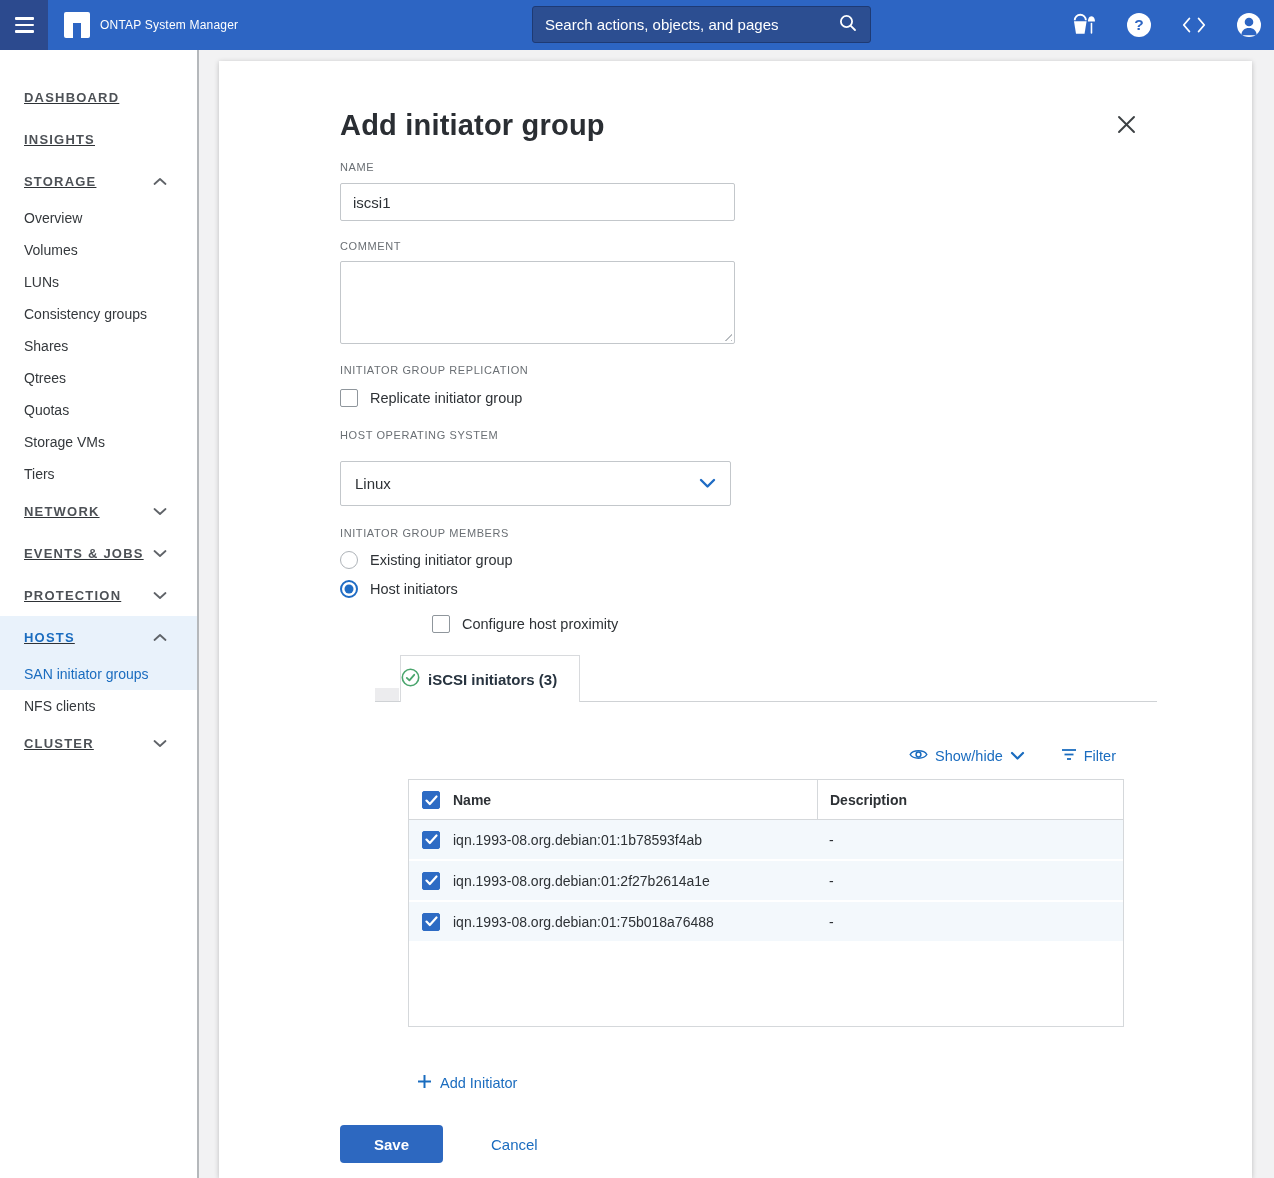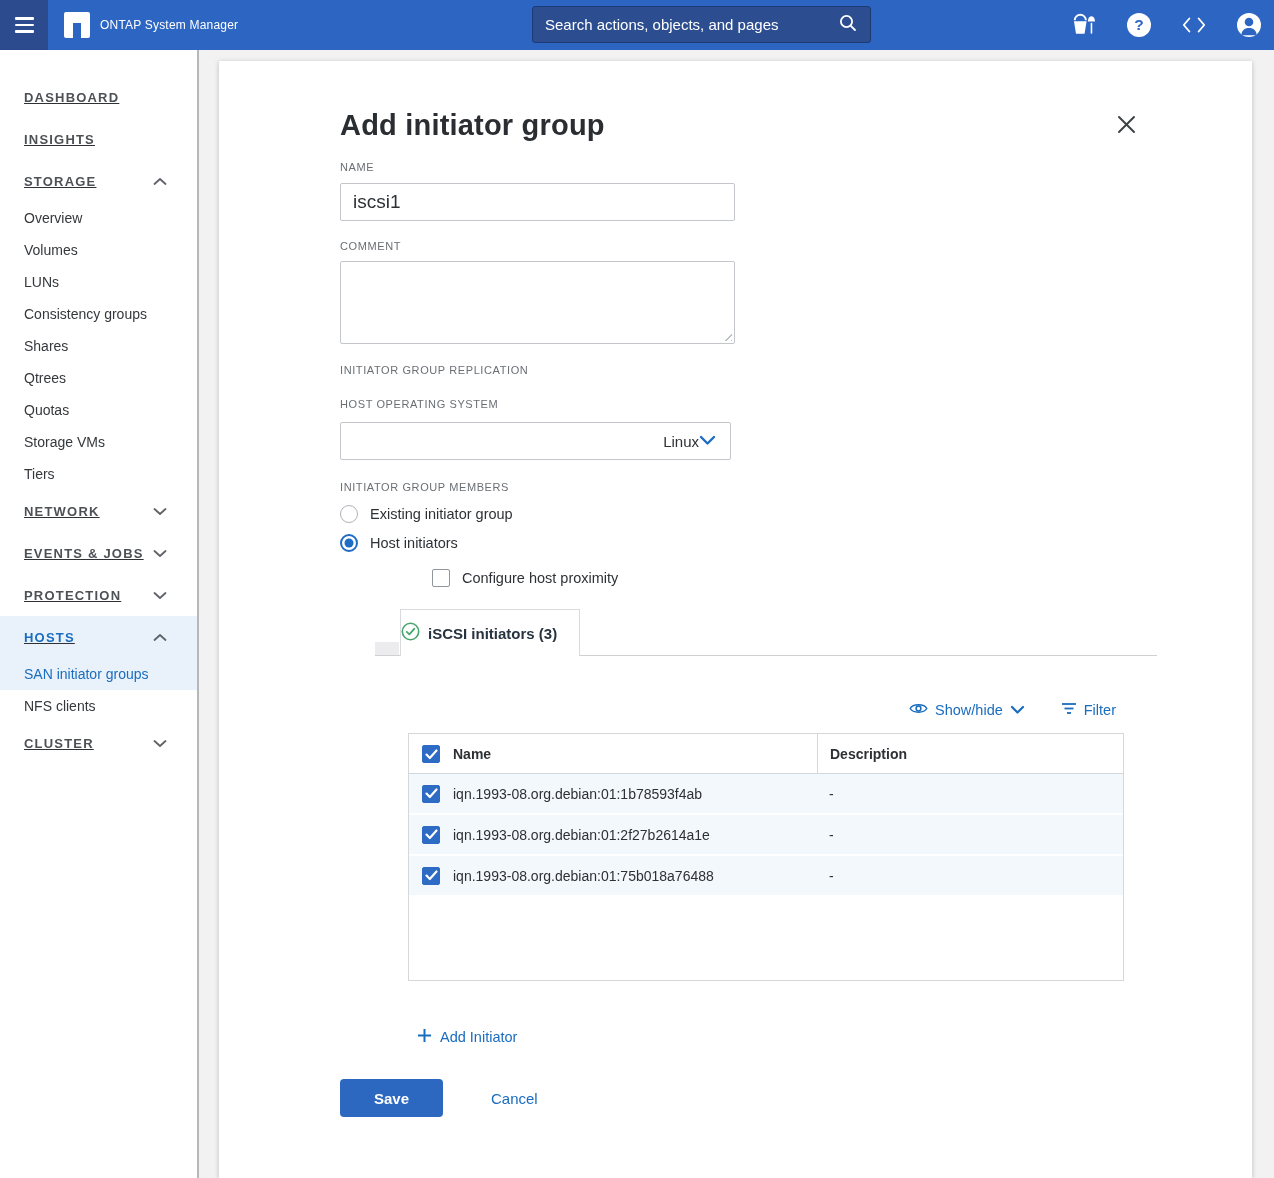--- a/index.html
+++ b/index.html
@@ -31,30 +31,30 @@
   .nav-section.hosts-sec { background:#e9f2fb; }
   .nav-section.hosts-sec .sec-label { color:#1a6cbf; }
   .nav-item.active { background:#e9f2fb; color:#1a6cbf; }
   
   .main { position:absolute; top:50px; left:201px; right:0; bottom:0; background:#f2f2f3; }
   .card { position:absolute; left:18px; top:11px; width:1033px; bottom:0; background:#fff; box-shadow:0 1px 5px rgba(0,0,0,.22); }
   .content { padding:0 0 0 121px; position:relative; }
   .close-btn { position:absolute; top:52px; right:115px; width:22px; height:22px; cursor:pointer; display:flex; align-items:center; justify-content:center; }
   h1.dlg-title { margin-top:48px; font-size:29px; font-weight:600; color:#2a2e33; letter-spacing:.2px; }
   .field-label { margin-top:19px; font-size:11px; color:#6a6f74; letter-spacing:.6px; font-weight:400; }
-  .text-input { margin-top:10px; width:395px; height:38px; border:1px solid #c3c7cb; border-radius:2px; padding:0 12px; font-size:19px; color:#2e3236; font-family:inherit; display:block; }
+  .text-input { margin-top:10px; width:395px; height:38px; border:1px solid #c3c7cb; border-radius:2px; padding:0 12px; font-size:15px; color:#2e3236; font-family:inherit; display:block; }
   .comment-label { }
   .textarea-wrap { position:relative; width:395px; margin-top:9px; }
   textarea.comment { width:395px; height:83px; border:1px solid #c3c7cb; border-radius:2px; resize:none; padding:8px 12px; font-family:inherit; font-size:15px; display:block; }
   .resize-handle { position:absolute; right:3px; bottom:3px; width:11px; height:11px; clip-path:polygon(100% 0,100% 100%,0 100%); background:repeating-linear-gradient(315deg,#b9bdc1 0 1.4px,transparent 1.4px 4px); }
   .check-row { margin-top:13px; display:flex; align-items:center; gap:12px; cursor:pointer; }
   .checkbox { width:18px; height:18px; border:1px solid #8f969c; border-radius:2px; background:#fff; flex:0 0 18px; }
   .checkbox.checked { background:#2d6bc4; border-color:#2d6bc4; display:flex; align-items:center; justify-content:center; }
   .check-row .lbl { font-size:14.5px; color:#2e3236; }
-  .select-box { margin-top:12px; width:391px; height:38px; border:1px solid #c3c7cb; border-radius:2px; display:flex; align-items:center; justify-content:flex-end; padding:0 14px; cursor:pointer; }
+  .select-box { margin-top:20px; width:391px; height:45px; border:1px solid #c3c7cb; border-radius:2px; display:flex; align-items:center; justify-content:space-between; padding:0 14px; cursor:pointer; }
   .select-box .sel-val { font-size:15px; color:#2e3236; }
   .radio-row { margin-top:11px; display:flex; align-items:center; gap:12px; cursor:pointer; }
   .radio { width:18px; height:18px; border-radius:50%; border:1.5px solid #aeb3b8; background:#fff; flex:0 0 18px; position:relative; }
   .radio.selected { border:2px solid #1f6cc4; }
   .radio.selected::after { content:""; position:absolute; left:50%; top:50%; transform:translate(-50%,-50%); width:9px; height:9px; border-radius:50%; background:#1f6cc4; }
   .radio-row .lbl { font-size:14.5px; }
   .proximity { margin-left:92px; margin-top:17px; }
   
   .tabstrip { margin-left:35px; margin-top:23px; width:782px; height:46px; position:relative; border-bottom:1px solid #cfd2d5; }
   .tabstrip::before { content:""; position:absolute; left:0; bottom:0; width:24px; height:13px; background:#ececee; }
@@ -209,20 +209,24 @@
       <div class="field-label">NAME</div>
       <input class="text-input" type="text" value="iscsi1" style="">
 
       <div class="field-label comment-label">COMMENT</div>
       <div class="textarea-wrap">
         <textarea class="comment" style=""></textarea>
         <span class="resize-handle"></span>
       </div>
 
       <div class="field-label" style="margin-top:20px;">INITIATOR GROUP REPLICATION</div>
+      <div class="check-row">
+        <span class="checkbox"></span>
+        <span class="lbl">Replicate initiator group</span>
+      </div>
 
       <div class="field-label" style="margin-top:22px;">HOST OPERATING SYSTEM</div>
       <div class="select-box">
         <span class="sel-val">Linux</span>
         <span><svg width="17" height="11" viewBox="0 0 17 11">
               <polyline points="2,2 8.5,8.5 15,2" fill="none" stroke="#1f6cc4" stroke-width="2.4" stroke-linecap="round" stroke-linejoin="round"></polyline>
             </svg></span>
       </div>
 
       <div class="field-label" style="margin-top:21px;">INITIATOR GROUP MEMBERS</div>

